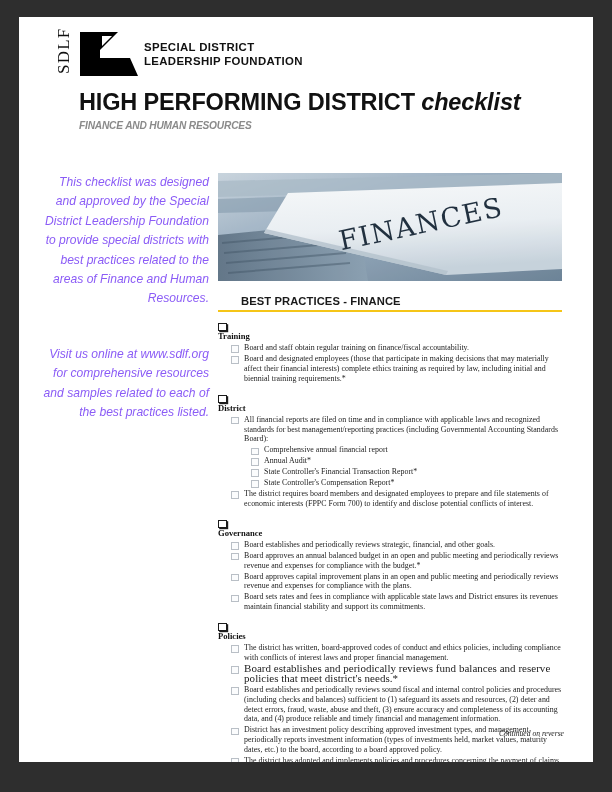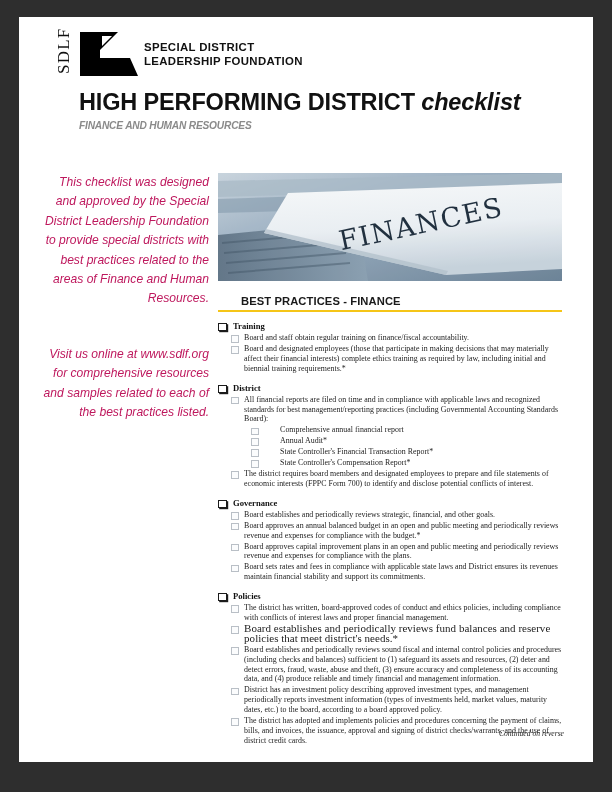--- a/index.html
+++ b/index.html
@@ -109,21 +109,21 @@
   .intro {
     position: absolute;
     left: 22px;
     top: 156px;
     width: 168px;
     text-align: right;
     font-family: "Liberation Sans", sans-serif;
     font-style: italic;
     font-size: 12.1px;
     line-height: 19.4px;
-    color: #be185d;
+    color: #8b5cf6;
   }
   .intro p { margin: 0; }
   .intro p + p { margin-top: 36px; }
 
   
   .content {
     position: absolute;
     left: 199px;
     top: 156px;
     width: 346px;
@@ -152,20 +152,21 @@
     height: 2px;
     background: #f5c518;
     width: 344px;
   }
 
   
   .group { margin-top: 9px; }
   .group-head {
     display: flex;
     align-items: flex-start;
+    flex-direction: column;
   }
   .group-title {
     font-family: "Liberation Serif", serif;
     font-size: 8.6px;
     font-weight: bold;
     color: #111;
     line-height: 10px;
     padding-top: 0px;
   }
   .cb-main {
@@ -178,21 +179,21 @@
     background: #fff;
     box-shadow: 1.2px 1.2px 0 0 #1b1b1b;
   }
   .items { margin-top: 2px; }
   .item {
     display: flex;
     align-items: flex-start;
     margin-top: 1px;
     padding-left: 13px;
   }
-  .item.sub { padding-left: 33px; gap: 16px; }
+  .item.sub { padding-left: 33px; }
   .cb {
     flex: 0 0 auto;
     width: 5.6px;
     height: 5.6px;
     border: 0.9px solid #b9bfc6;
     background: #fbfcfd;
     margin-right: 5.5px;
     margin-top: 2.2px;
   }
   .item-text {

